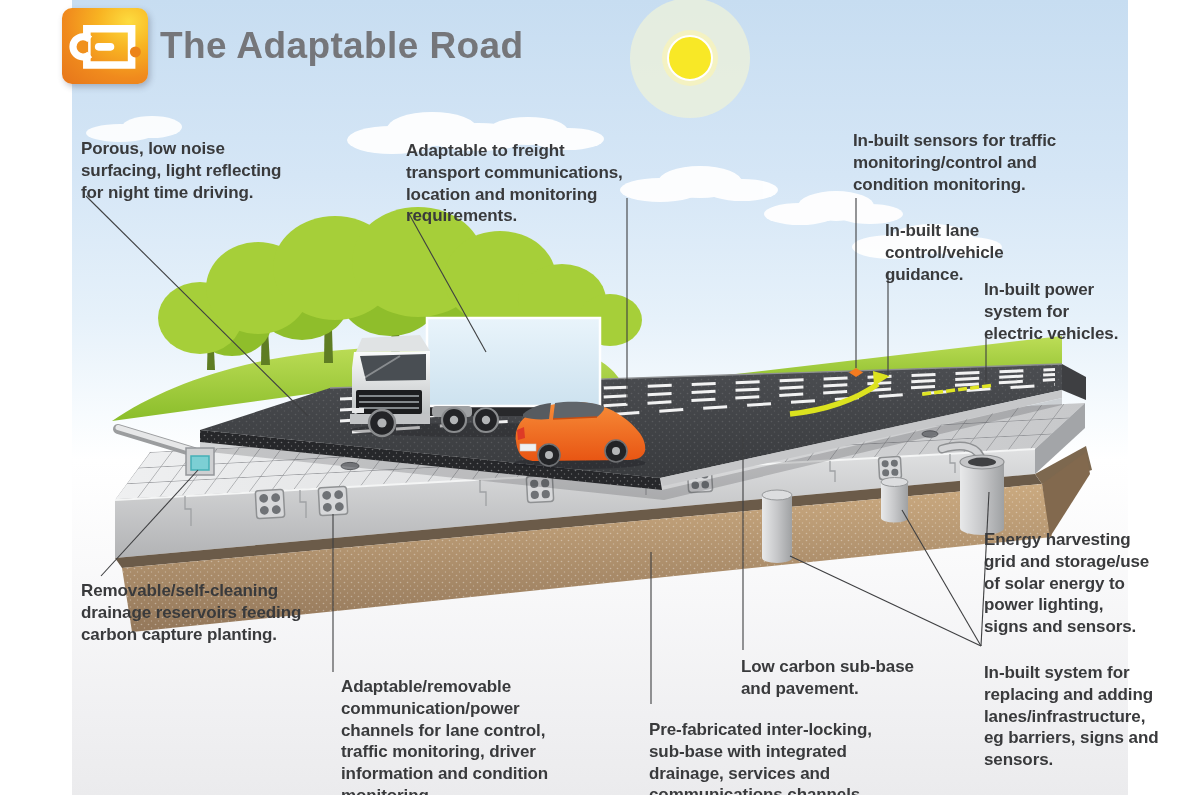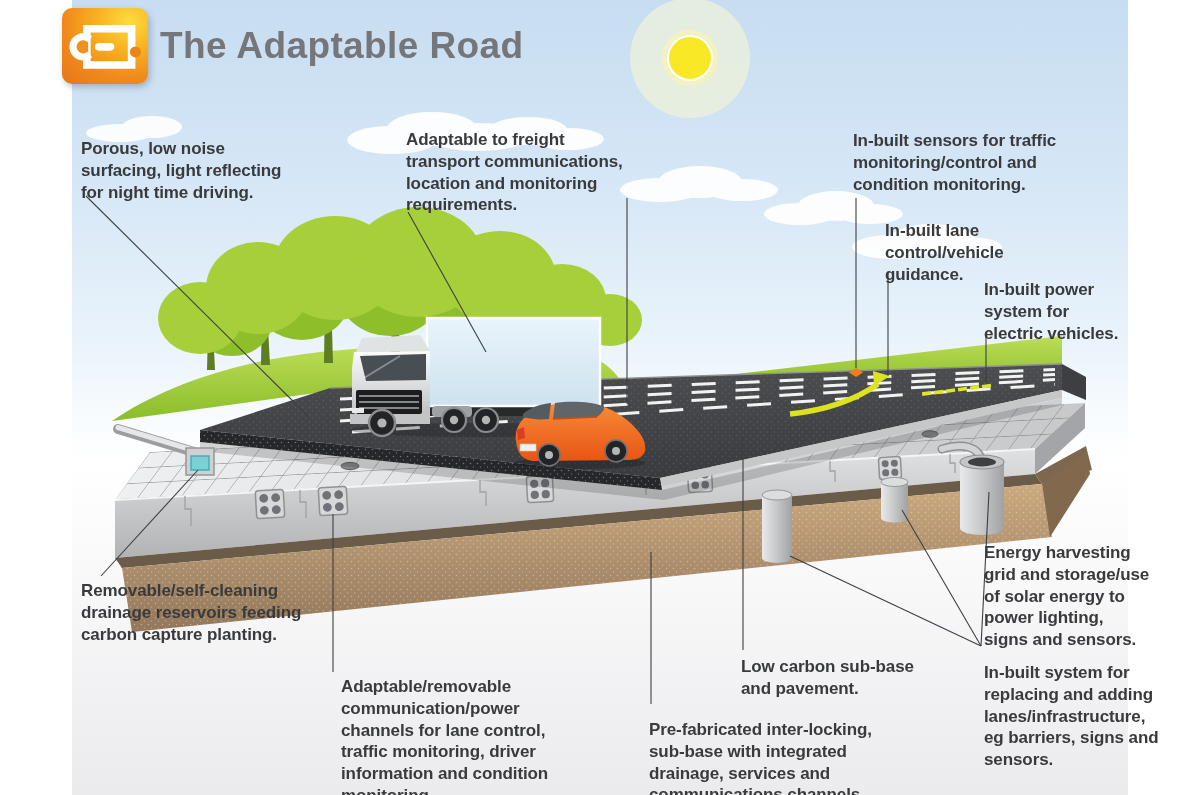--- a/index.html
+++ b/index.html
@@ -334,21 +334,21 @@
         <rect x="38" y="41.5" width="23" height="9" rx="4.5" fill="#ffffff"></rect>
         <circle cx="86" cy="52" r="6.5" fill="#ec8419"></circle>
       </svg>
     </div>
     <div class="title">The Adaptable Road</div>
   </div>
 
   <div class="ann" style="left:81px;top:138px;">Porous, low noise
 surfacing, light reflecting
 for night time driving.</div>
-  <div class="ann" style="left:406px;top:129px;">Adaptable to freight
+  <div class="ann" style="left:406px;top:140px;">Adaptable to freight
 transport communications,
 location and monitoring
 requirements.</div>
   <div class="ann" style="left:853px;top:130px;">In-built sensors for traffic
 monitoring/control and
 condition monitoring.</div>
   <div class="ann" style="left:984px;top:279px;">In-built power
 system for
 electric vehicles.</div>
   <div class="ann" style="left:885px;top:220px;">In-built lane
@@ -362,21 +362,21 @@
 channels for lane control,
 traffic monitoring, driver
 information and condition
 monitoring.</div>
   <div class="ann" style="left:741px;top:656px;">Low carbon sub-base
 and pavement.</div>
   <div class="ann" style="left:649px;top:708px;margin-top:11px;">Pre-fabricated inter-locking,
 sub-base with integrated
 drainage, services and
 communications channels.</div>
-  <div class="ann" style="left:984px;top:542px;">Energy harvesting
+  <div class="ann" style="left:984px;top:529px;">Energy harvesting
 grid and storage/use
 of solar energy to
 power lighting,
 signs and sensors.</div>
   <div class="ann" style="left:984px;top:662px;">In-built system for
 replacing and adding
 lanes/infrastructure,
 eg barriers, signs and
 sensors.</div>
 </div>

